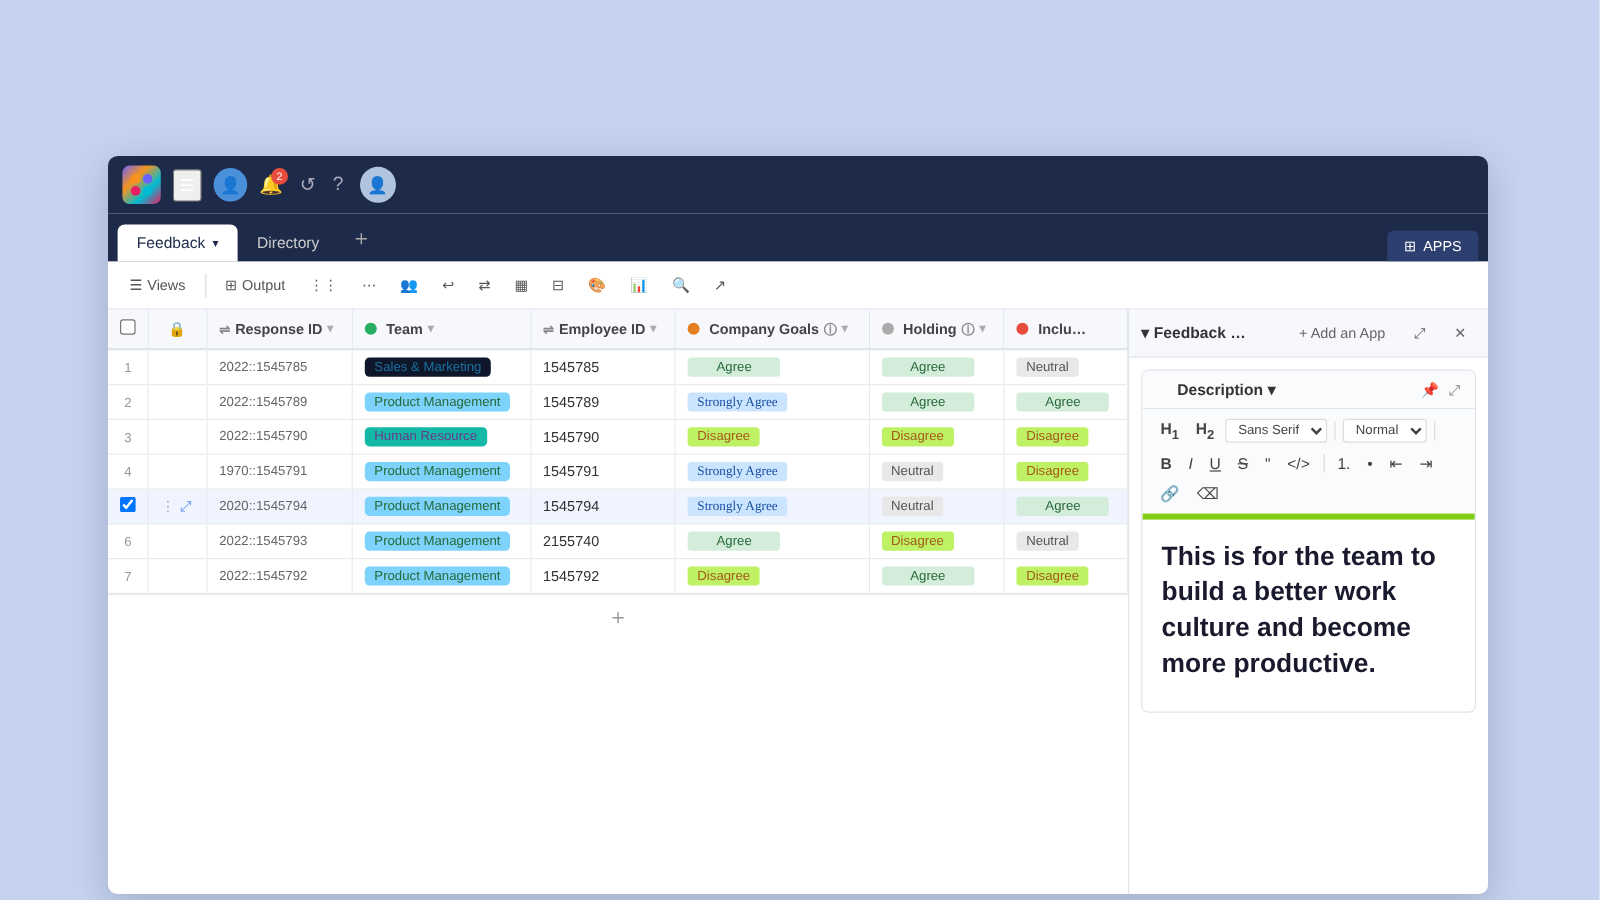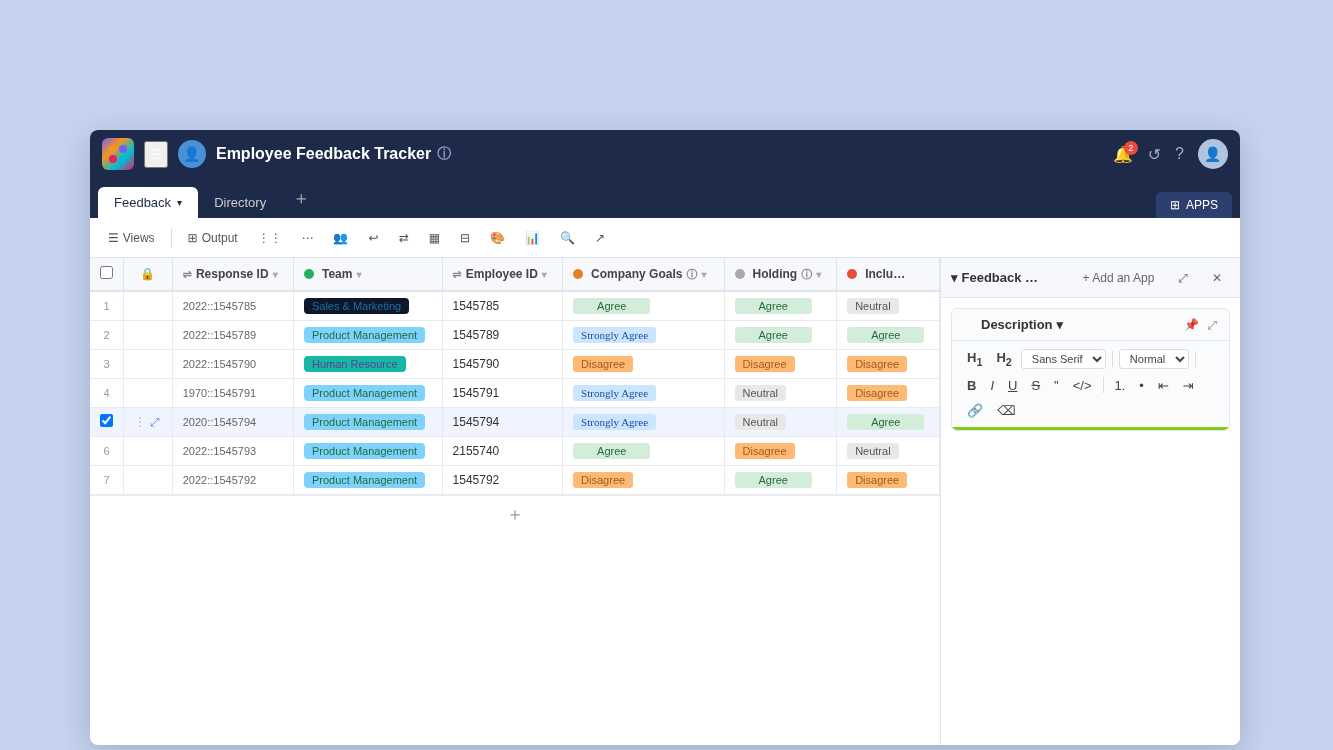--- a/index.html
+++ b/index.html
@@ -199,21 +199,21 @@
       padding: 2px 8px;
       border-radius: 4px;
       font-size: 11px;
       font-weight: 500;
     }
     .badge-blue { background: #0f172a; color: #1a6fa3; }
     .badge-green { background: #7dd3fc; color: #276a3a; }
     .badge-purple { background: #14b8a6; color: #6a3a8a; }
     .agree-cell { background: #d4edda; color: #276a3a; border-radius: 3px; padding: 2px 24px; display: inline-block; font-size: 11px; }
     .strongly-agree-cell { background: #cce5ff; color: #1a4fa3; border-radius: 3px; padding: 2px 8px; display: inline-block; font-size: 11px; font-family: Liberation Serif, serif; }
-    .disagree-cell { background: #fdba74; color: #a35a1a; border-radius: 3px; padding: 2px 8px; display: inline-block; font-size: 11px; }
+    .disagree-cell { background: #bef264; color: #a35a1a; border-radius: 3px; padding: 2px 8px; display: inline-block; font-size: 11px; }
     .neutral-cell { background: #e8e8e8; color: #555; border-radius: 3px; padding: 2px 8px; display: inline-block; font-size: 11px; }
     .col-header-inner {
       display: flex; align-items: center; gap: 4px;
     }
     .col-icon { font-size: 11px; color: #888; }
     .sort-icon { color: #aaa; font-size: 10px; }
     .checkbox-col { width: 30px; text-align: center; }
     
     .side-panel {
       width: 300px;
@@ -283,21 +283,21 @@
       top: 2px; left: 18px;
       width: 16px; height: 16px;
       background: #fff;
       border-radius: 50%;
       box-shadow: 0 1px 3px rgba(0,0,0,0.3);
     }
     .formatting-toolbar {
       display: flex; flex-wrap: wrap; align-items: center;
       padding: 6px 10px;
       gap: 4px;
-      border-bottom: 3px solid #84cc16;
+      border-bottom: 5px solid #84cc16;
       background: #fafbfc;
     }
     .fmt-btn {
       padding: 3px 5px; cursor: pointer;
       border: none; background: none;
       color: #444; font-size: 13px; border-radius: 3px;
     }
     .fmt-separator { width: 1px; height: 16px; background: #ddd; margin: 0 2px; }
     .fmt-select {
       font-size: 11px; color: #444; border: 1px solid #ddd;
@@ -343,24 +343,20 @@
         <circle cx="5" cy="5" r="4" fill="#f7931e"></circle>
         <circle cx="15" cy="5" r="4" fill="#6c63ff"></circle>
         <circle cx="5" cy="15" r="4" fill="#e91e63"></circle>
         <circle cx="15" cy="15" r="4" fill="#00bcd4"></circle>
       </svg>
     </div>
     <button class="hamburger-btn">
       <span>☰</span>
     </button>
     <div class="app-icon">👤</div>
-    <div class="header-title">
-      <span>Employee Feedback Tracker</span>
-      <span class="info-icon">ⓘ</span>
-    </div>
     <div class="header-actions">
       <div class="header-icon-btn" style="position:relative">
         🔔
         <span class="notif-badge">2</span>
       </div>
       <div class="header-icon-btn">↺</div>
       <div class="header-icon-btn">?</div>
       <div class="avatar">👤</div>
     </div>
   </div>
@@ -669,17 +665,18 @@
             <button class="fmt-btn">"</button>
             <button class="fmt-btn">&lt;/&gt;</button>
             <div class="fmt-separator"></div>
             <button class="fmt-btn">1.</button>
             <button class="fmt-btn">•</button>
             <button class="fmt-btn">⇤</button>
             <button class="fmt-btn">⇥</button>
             <button class="fmt-btn">🔗</button>
             <button class="fmt-btn">⌫</button>
           </div>
+          <div class="text-content" contenteditable="true" style="">This is for the team to build a better work culture and become more productive.</div>
         </div>
       </div>
     </div>
   </div>
 </div>
 
 </body></html>

